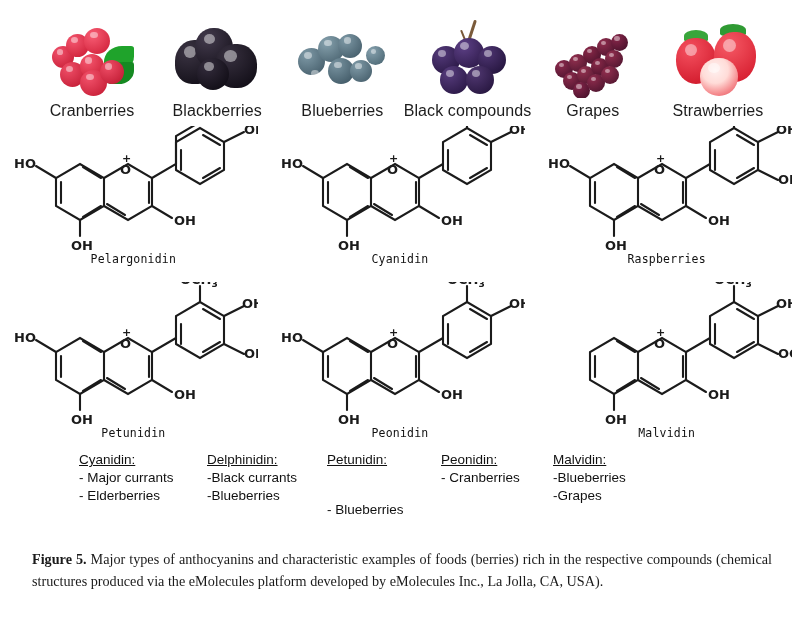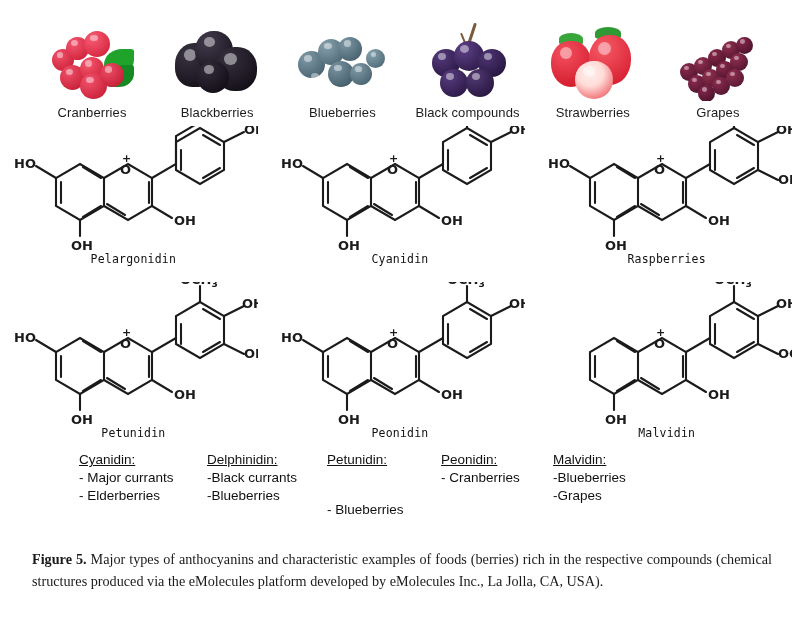--- a/index.html
+++ b/index.html
@@ -11,21 +11,21 @@
   .page{position:relative;width:800px;height:627px;}
 
   
   .berry-row{
     position:absolute;left:42px;top:8px;width:726px;height:112px;
     display:flex;justify-content:space-between;align-items:flex-end;
   }
   .berry-cell{width:100px;display:flex;flex-direction:column;align-items:center;}
   .berry-img{width:96px;height:82px;position:relative;overflow:hidden;background:#fff;}
   .berry-label{
-    margin-top:4px;font-size:13px;color:#1c1c1c;white-space:nowrap;
+    margin-top:4px;font-size:16px;color:#1c1c1c;white-space:nowrap;
     font-family:"Liberation Sans",sans-serif;letter-spacing:.1px;
   }
   .b{position:absolute;border-radius:50%;}
   .b::after{
     content:"";position:absolute;left:22%;top:14%;width:30%;height:26%;
     border-radius:50%;background:rgba(255,255,255,.45);
   }
   .leaf{position:absolute;border-radius:60% 10% 60% 10%;}
   .stem{position:absolute;background:#7a5a3a;border-radius:2px;transform-origin:top center;}
 
@@ -117,48 +117,48 @@
         <div class="stem" style="left:40px;top:14px;width:2px;height:16px;transform:rotate(-22deg);"></div>
         <div class="b" style="left:12px;top:30px;width:28px;height:28px;background:radial-gradient(circle at 32% 26%,#543a7a,#21113a);"></div>
         <div class="b" style="left:34px;top:22px;width:30px;height:30px;background:radial-gradient(circle at 32% 26%,#5d4086,#261440);"></div>
         <div class="b" style="left:58px;top:30px;width:28px;height:28px;background:radial-gradient(circle at 32% 26%,#4e3572,#1d0f34);"></div>
         <div class="b" style="left:20px;top:50px;width:28px;height:28px;background:radial-gradient(circle at 32% 26%,#573c7d,#22123c);"></div>
         <div class="b" style="left:46px;top:50px;width:28px;height:28px;background:radial-gradient(circle at 32% 26%,#513872,#1f1036);"></div>
       </div>
       <div class="berry-label">Black compounds</div>
     </div>
 
-
-    <div class="berry-cell">
-      <div class="berry-img">
-        <div class="leaf" style="left:14px;top:14px;width:24px;height:12px;background:#39a63b;border-radius:50% 50% 20% 20%;"></div>
-        <div class="leaf" style="left:50px;top:8px;width:26px;height:12px;background:#2f9a33;border-radius:50% 50% 20% 20%;"></div>
-        <div class="b" style="left:6px;top:22px;width:40px;height:46px;border-radius:46% 46% 50% 50%;background:radial-gradient(circle at 34% 26%,#f4505f,#cb1022);"></div>
-        <div class="b" style="left:44px;top:16px;width:42px;height:50px;border-radius:46% 46% 50% 50%;background:radial-gradient(circle at 34% 26%,#f65a66,#d11426);"></div>
-        <div class="b" style="left:30px;top:42px;width:38px;height:38px;border-radius:50% 50% 52% 52%;background:radial-gradient(circle at 40% 32%,#fff0ef 0%,#ffdcd8 38%,#f58d90 68%,#e3434f 100%);"></div>
-      </div>
-      <div class="berry-label">Strawberries</div>
-    </div>
 
     <div class="berry-cell">
       <div class="berry-img">
         <div class="b" style="left:10px;top:44px;width:18px;height:18px;background:radial-gradient(circle at 32% 26%,#8c2a4c,#43102a);"></div>
         <div class="b" style="left:24px;top:38px;width:18px;height:18px;background:radial-gradient(circle at 32% 26%,#93304f,#48132c);"></div>
         <div class="b" style="left:38px;top:30px;width:18px;height:18px;background:radial-gradient(circle at 32% 26%,#8a2848,#400f27);"></div>
         <div class="b" style="left:52px;top:22px;width:18px;height:18px;background:radial-gradient(circle at 32% 26%,#912d4e,#45112a);"></div>
         <div class="b" style="left:66px;top:18px;width:17px;height:17px;background:radial-gradient(circle at 32% 26%,#88274a,#3e0e26);"></div>
         <div class="b" style="left:18px;top:56px;width:18px;height:18px;background:radial-gradient(circle at 32% 26%,#8e2b4c,#43102a);"></div>
         <div class="b" style="left:32px;top:50px;width:18px;height:18px;background:radial-gradient(circle at 32% 26%,#95314f,#4a142d);"></div>
         <div class="b" style="left:46px;top:42px;width:18px;height:18px;background:radial-gradient(circle at 32% 26%,#8b2949,#410f28);"></div>
         <div class="b" style="left:60px;top:34px;width:18px;height:18px;background:radial-gradient(circle at 32% 26%,#922e4e,#46122b);"></div>
         <div class="b" style="left:28px;top:66px;width:17px;height:17px;background:radial-gradient(circle at 32% 26%,#86264a,#3d0e26);"></div>
         <div class="b" style="left:42px;top:58px;width:18px;height:18px;background:radial-gradient(circle at 32% 26%,#8f2c4d,#44112a);"></div>
         <div class="b" style="left:56px;top:50px;width:18px;height:18px;background:radial-gradient(circle at 32% 26%,#942f4f,#49132c);"></div>
       </div>
       <div class="berry-label">Grapes</div>
+    </div>
+
+    <div class="berry-cell">
+      <div class="berry-img">
+        <div class="leaf" style="left:14px;top:14px;width:24px;height:12px;background:#39a63b;border-radius:50% 50% 20% 20%;"></div>
+        <div class="leaf" style="left:50px;top:8px;width:26px;height:12px;background:#2f9a33;border-radius:50% 50% 20% 20%;"></div>
+        <div class="b" style="left:6px;top:22px;width:40px;height:46px;border-radius:46% 46% 50% 50%;background:radial-gradient(circle at 34% 26%,#f4505f,#cb1022);"></div>
+        <div class="b" style="left:44px;top:16px;width:42px;height:50px;border-radius:46% 46% 50% 50%;background:radial-gradient(circle at 34% 26%,#f65a66,#d11426);"></div>
+        <div class="b" style="left:30px;top:42px;width:38px;height:38px;border-radius:50% 50% 52% 52%;background:radial-gradient(circle at 40% 32%,#fff0ef 0%,#ffdcd8 38%,#f58d90 68%,#e3434f 100%);"></div>
+      </div>
+      <div class="berry-label">Strawberries</div>
     </div>
 
   </div>
 
   <div class="struct-row row1">
 
     <div class="struct">
       <svg width="250" height="128" viewBox="0 0 250 128">
         <g fill="none" stroke="#1b1b1b" stroke-width="2.1" stroke-linecap="round">
 

